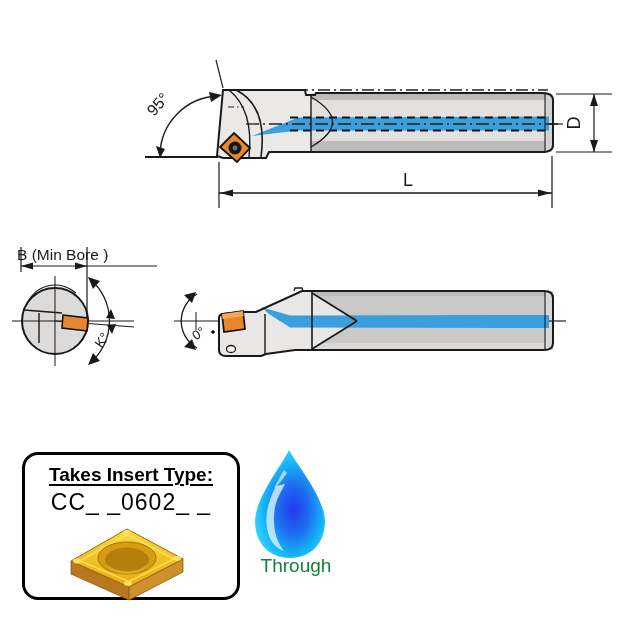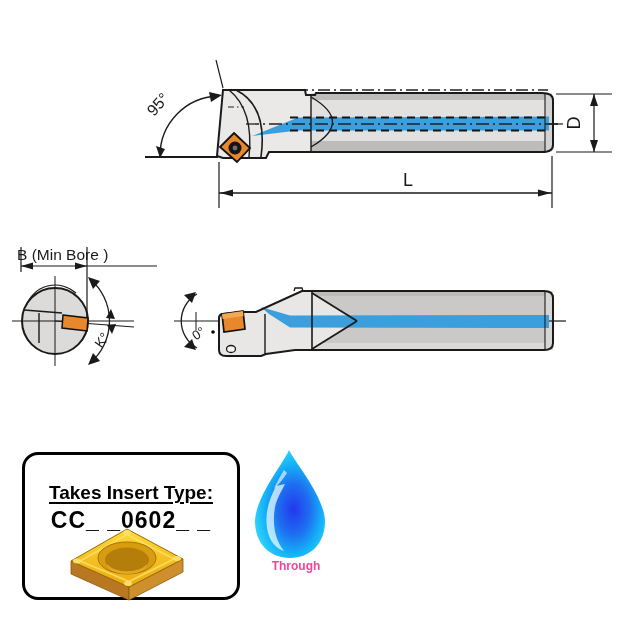--- a/index.html
+++ b/index.html
@@ -2,27 +2,27 @@
 <html><head>
 <meta charset="utf-8">
 <style>
   html,body{margin:0;padding:0;background:#fff;}
   #page{position:relative;width:630px;height:627px;background:#ffffff;overflow:hidden;
         font-family:"Liberation Sans",sans-serif;}
   svg text{font-family:"Liberation Sans",sans-serif;fill:#1a1a1a;}
   .cad-label{font-weight:400;}
   #insert-box{position:absolute;left:22px;top:452px;width:212px;height:142px;
       border:3px solid #000;border-radius:16px;background:#fff;text-align:center;}
-  #insert-box .title{margin-top:27px;font-size:19px;font-weight:bold;
+  #insert-box .title{margin-top:9px;font-size:19px;font-weight:bold;
       text-decoration:underline;text-decoration-thickness:2px;text-underline-offset:3px;color:#000;}
-  #insert-box .code{margin-top:3px;font-size:23px;font-weight:bold;letter-spacing:1px;color:#000;}
+  #insert-box .code{margin-top:3px;font-size:23px;font-weight:normal;letter-spacing:1px;color:#000;}
   #insert-svg{position:absolute;left:36px;top:66px;}
   #drop-svg{position:absolute;left:252px;top:448px;}
   #coolant-label{position:absolute;left:240px;top:553px;width:112px;text-align:center;
-      font-size:12px;font-weight:bold;color:#ec4899;line-height:26px;}
+      font-size:19px;font-weight:normal;color:#15803d;line-height:26px;}
 </style>
 </head>
 <body>
 
 <div id="page">
 
   
   <svg width="630" height="450" viewBox="0 0 630 450">
 
     <g>

